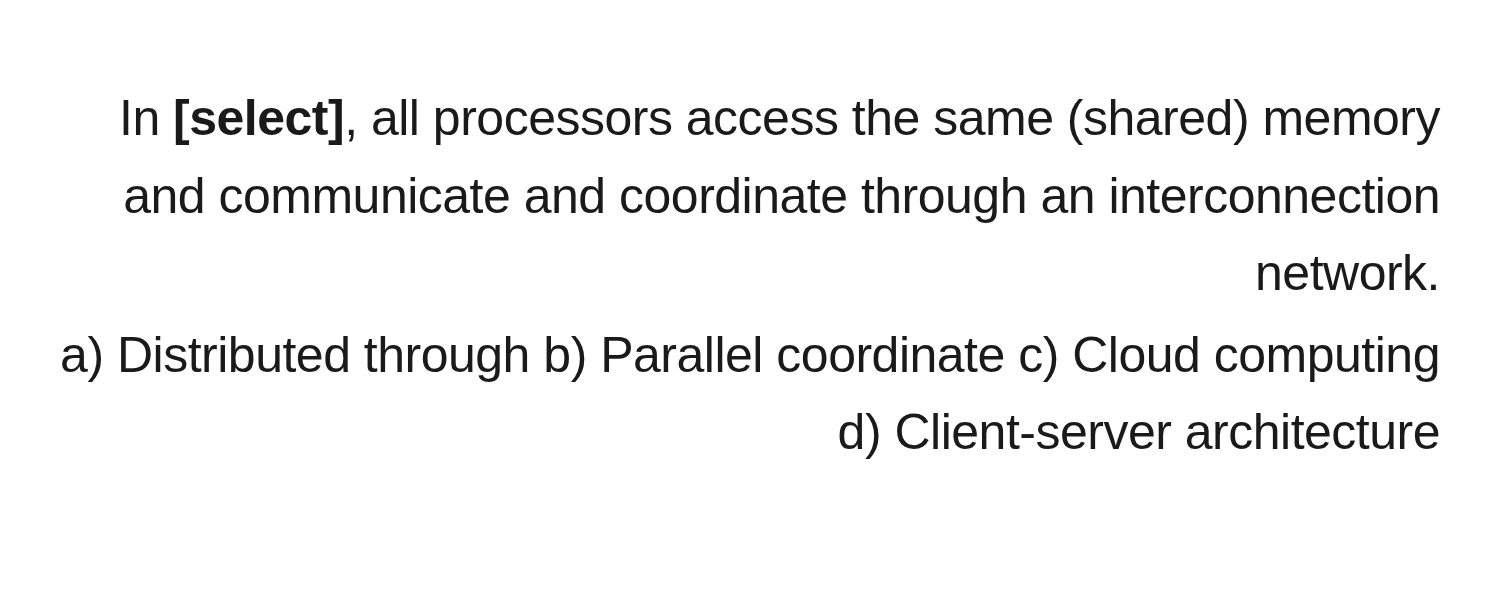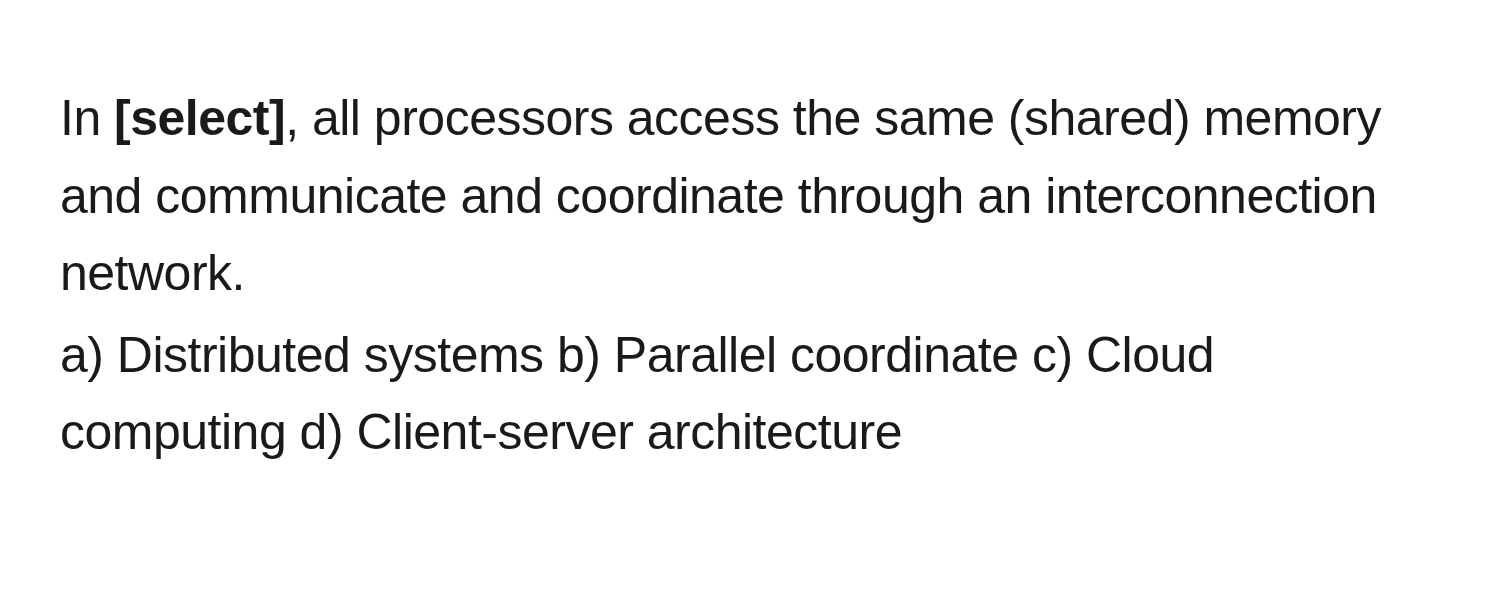--- a/index.html
+++ b/index.html
@@ -1,18 +1,19 @@
 <!DOCTYPE html>
 <html><head>
   <meta charset="utf-8">
   <style>
     * {
       margin: 0;
       padding: 0;
       box-sizing: border-box;
+      text-align: right;
     }
     body {
       font-family: -apple-system, BlinkMacSystemFont, "Segoe UI", Helvetica, Arial, sans-serif;
       background: #ffffff;
       color: #1a1a1a;
       width: 1500px;
       height: 600px;
       padding: 80px 60px 60px 60px;
     }
     .question-text {
@@ -32,14 +33,14 @@
       font-weight: 400;
     }
   </style>
 </head>
 <body>
 
 <div class="question-text">
   <span>In </span><span class="select-placeholder">[select]</span><span>, all processors access the same (shared) memory and communicate and coordinate through an interconnection network.</span>
 </div>
 <div class="options-text">
-  <span>a) </span><span>Distributed systems</span><span> b) </span><span>Parallel coordinate</span><span> c) </span><span>Cloud computing</span><span> d) </span><span>Client-server architecture</span>
+  <span>a) </span><span>Distributed through</span><span> b) </span><span>Parallel coordinate</span><span> c) </span><span>Cloud computing</span><span> d) </span><span>Client-server architecture</span>
 </div>
 
 </body></html>

